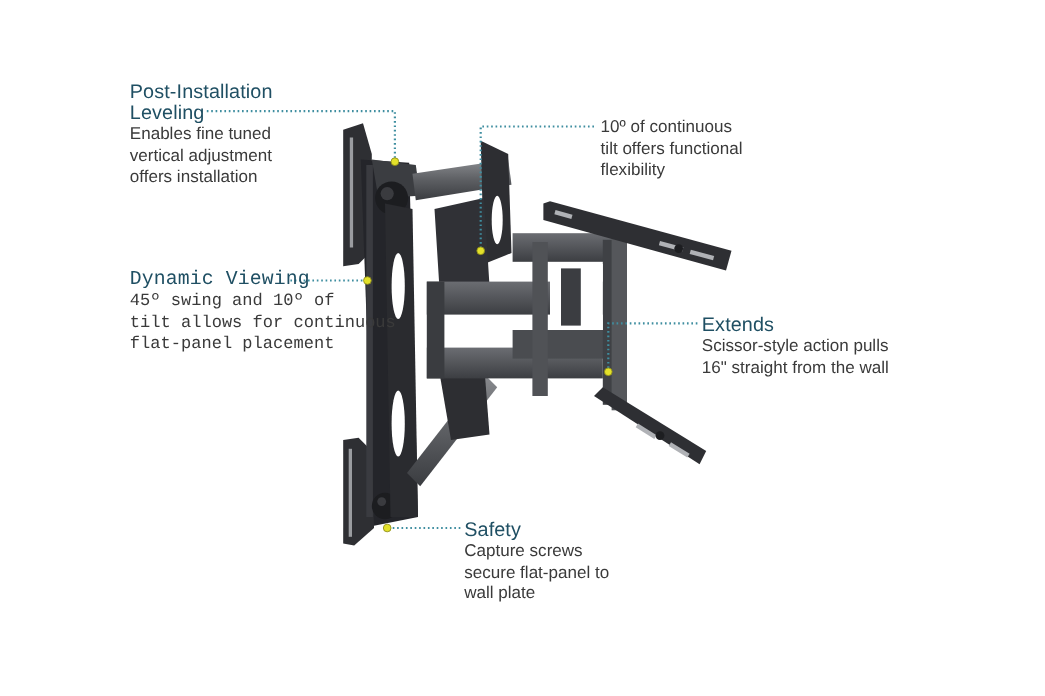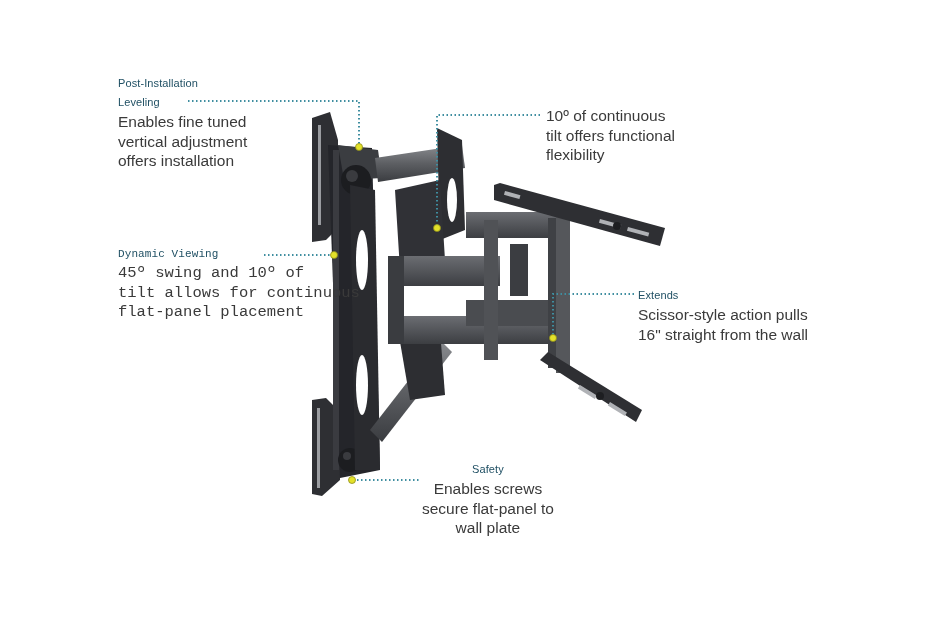--- a/index.html
+++ b/index.html
@@ -1,18 +1,18 @@
 <!DOCTYPE html>
 <html><head>
   <meta charset="utf-8">
   <style>
     html, body { margin: 0; padding: 0; background: #ffffff; }
     body { width: 950px; height: 633px; position: relative; overflow: hidden; font-family: "Liberation Sans", sans-serif; }
     .callout { position: absolute; }
-    .callout .title { color: #1f4f63; font-size: 11px; line-height: 19px; letter-spacing: 0.1px; white-space: nowrap; }
+    .callout .title { color: #1f4f63; font-size: 18px; line-height: 19px; letter-spacing: 0.1px; white-space: nowrap; }
     .callout .desc { color: #3a3a3a; font-size: 15.5px; line-height: 19.5px; font-weight: 300; white-space: nowrap; }
     svg.art { position: absolute; left: 0; top: 0; }
   </style>
 </head>
 <body>
 
 <svg class="art" width="950" height="633" viewBox="0 0 950 633">
   <defs>
     <linearGradient id="armG" x1="0" y1="0" x2="0" y2="1">
       <stop offset="0" stop-color="#6b6d72"></stop>
@@ -123,18 +123,18 @@
   <div class="desc">tilt allows for continuous</div>
   <div class="desc">flat-panel placement</div>
 </div>
 
 <div class="callout" style="left:638px; top:286px;">
   <div class="title">Extends</div>
   <div class="desc">Scissor-style action pulls</div>
   <div class="desc">16" straight from the wall</div>
 </div>
 
-<div class="callout" style="left:422px; top:460px;text-align:center;">
+<div class="callout" style="left:422px; top:472px;">
   <div class="title">Safety</div>
-  <div class="desc">Enables screws</div>
+  <div class="desc">Capture screws</div>
   <div class="desc">secure flat-panel to</div>
   <div class="desc">wall plate</div>
 </div>
 
 </body></html>

